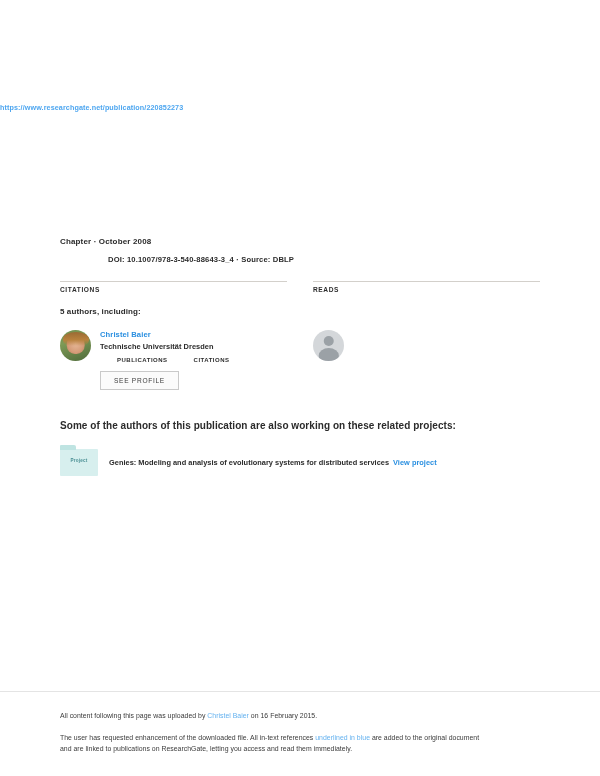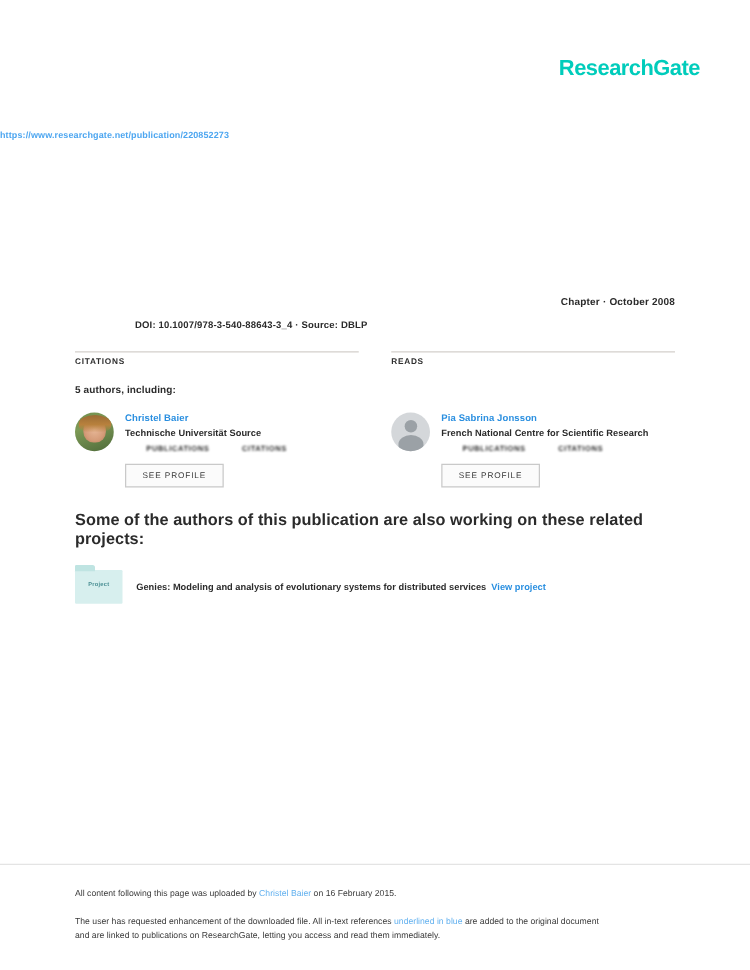--- a/index.html
+++ b/index.html
@@ -70,21 +70,20 @@
     font-size: 7.6px;
     font-weight: bold;
     color: #2b2b2b;
     letter-spacing: 0.15px;
     filter: blur(0.45px);
     line-height: 1.2;
   }
   .meta-line.title {
     margin-bottom: 8px;
     font-size: 8px;
-    text-align: right;
   }
   .meta-line.source {
     filter: blur(0.5px);
     padding-left: 48px;
   }
 
   
   .stats-row {
     display: flex;
     gap: 26px;
@@ -227,22 +226,22 @@
     background: #fbfbfb;
     color: #3b3b3b;
     font-size: 6.6px;
     letter-spacing: 0.7px;
     padding: 5px 13px;
     white-space: nowrap;
   }
 
   
   .projects-head {
-    margin-top: 18px;
-    font-size: 13px;
+    margin-top: 30px;
+    font-size: 10px;
     font-weight: bold;
     color: #2b2b2b;
     letter-spacing: 0.05px;
     filter: blur(0.45px);
   }
   .project-row {
     margin-top: 18px;
     display: flex;
     align-items: center;
     gap: 11px;
@@ -308,21 +307,20 @@
     color: #63b1ef;
   }
   .spacer { flex: 1 1 auto; }
 </style>
 </head>
 <body>
 
 <div class="page">
 
   <div class="header">
-    <div class="rg-logo">ResearchGate</div>
     <div class="rg-url">https://www.researchgate.net/publication/220852273</div>
   </div>
 
   <div class="content">
 
     <div class="meta-block">
       <div class="meta-line title">Chapter · October 2008</div>
       <div class="meta-line source">DOI: 10.1007/978-3-540-88643-3_4 · Source: DBLP</div>
     </div>
 
@@ -338,43 +336,34 @@
     </div>
 
     <div class="authors-head">5 authors, including:</div>
 
     <div class="authors-row">
 
       <div class="author">
         <div class="avatar photo"></div>
         <div class="author-info">
           <div class="author-name">Christel Baier</div>
-          <div class="author-affil">Technische Universität Source</div>
+          <div class="author-affil">Technische Universität Dresden</div>
           <div class="author-stats">
             <div class="author-stat-label">PUBLICATIONS</div>
             <div class="author-stat-label">CITATIONS</div>
           </div>
           <div class="see-profile">SEE PROFILE</div>
         </div>
       </div>
 
       <div class="author">
         <div class="avatar silhouette">
           <div class="sil-head"></div>
           <div class="sil-body"></div>
         </div>
-        <div class="author-info">
-          <div class="author-name">Pia Sabrina Jonsson</div>
-          <div class="author-affil">French National Centre for Scientific Research</div>
-          <div class="author-stats">
-            <div class="author-stat-label">PUBLICATIONS</div>
-            <div class="author-stat-label">CITATIONS</div>
-          </div>
-          <div class="see-profile">SEE PROFILE</div>
-        </div>
       </div>
 
     </div>
 
     <div class="projects-head">Some of the authors of this publication are also working on these related projects:</div>
 
     <div class="project-row">
       <div class="project-icon">
         <div class="tab"></div>
         <div class="plabel">Project</div>

